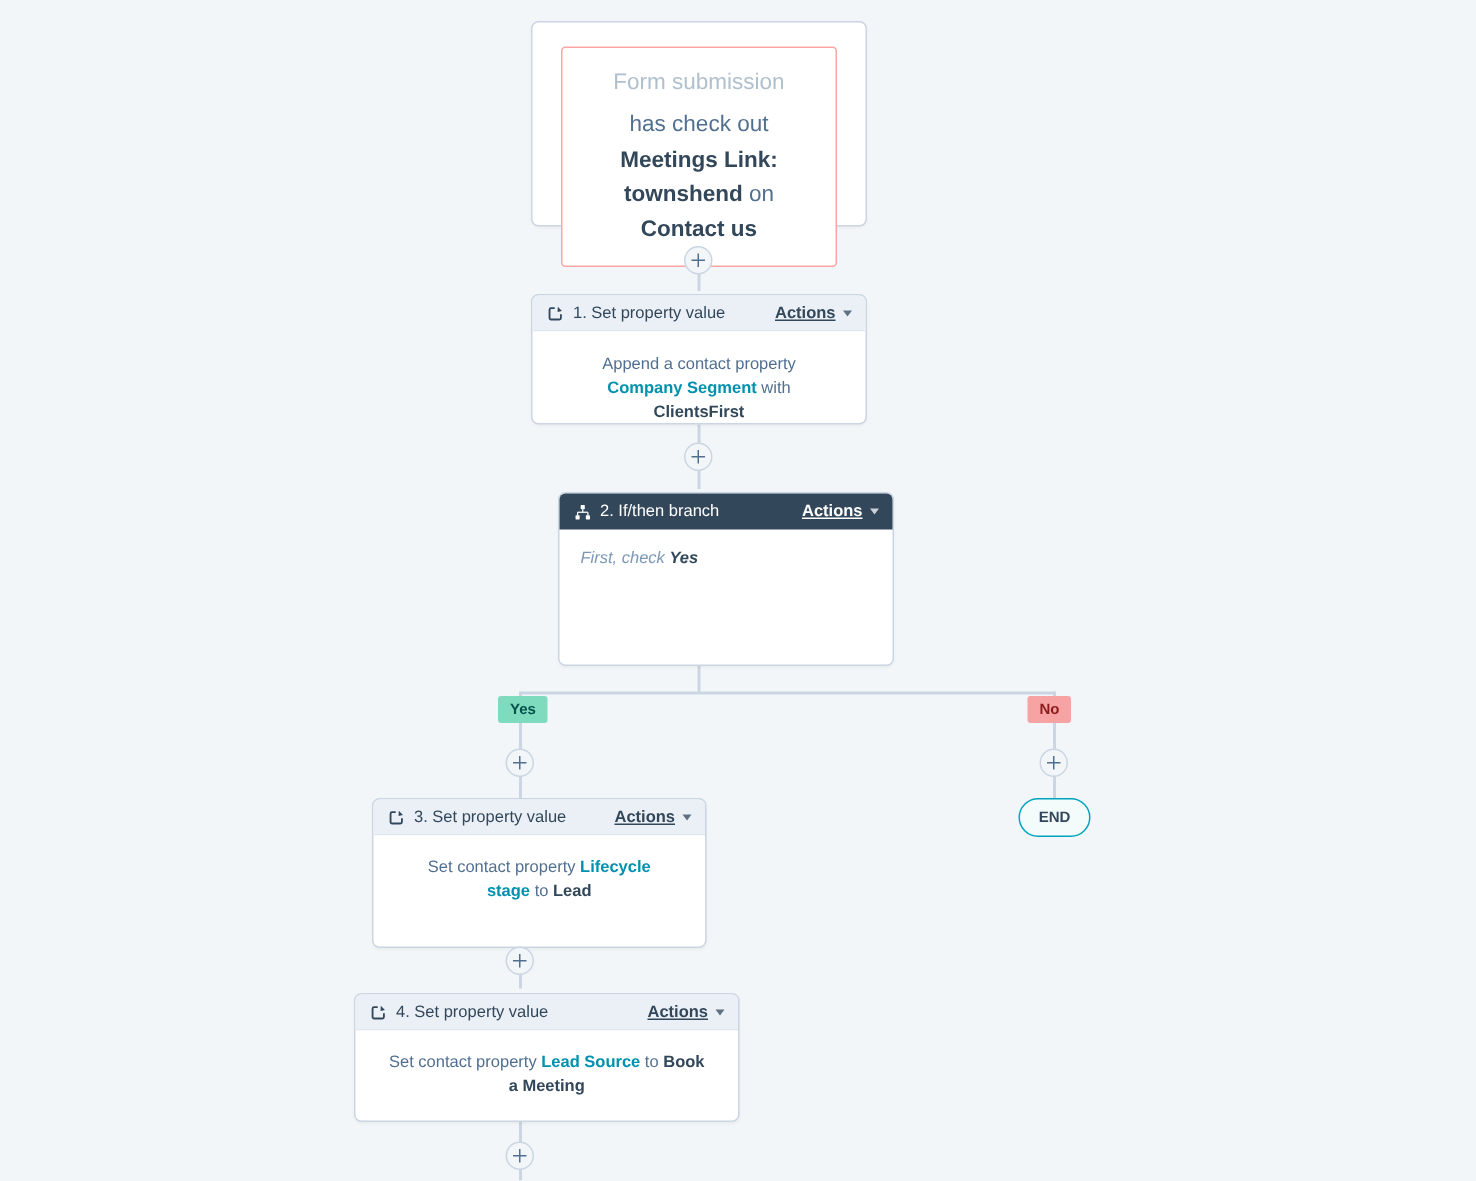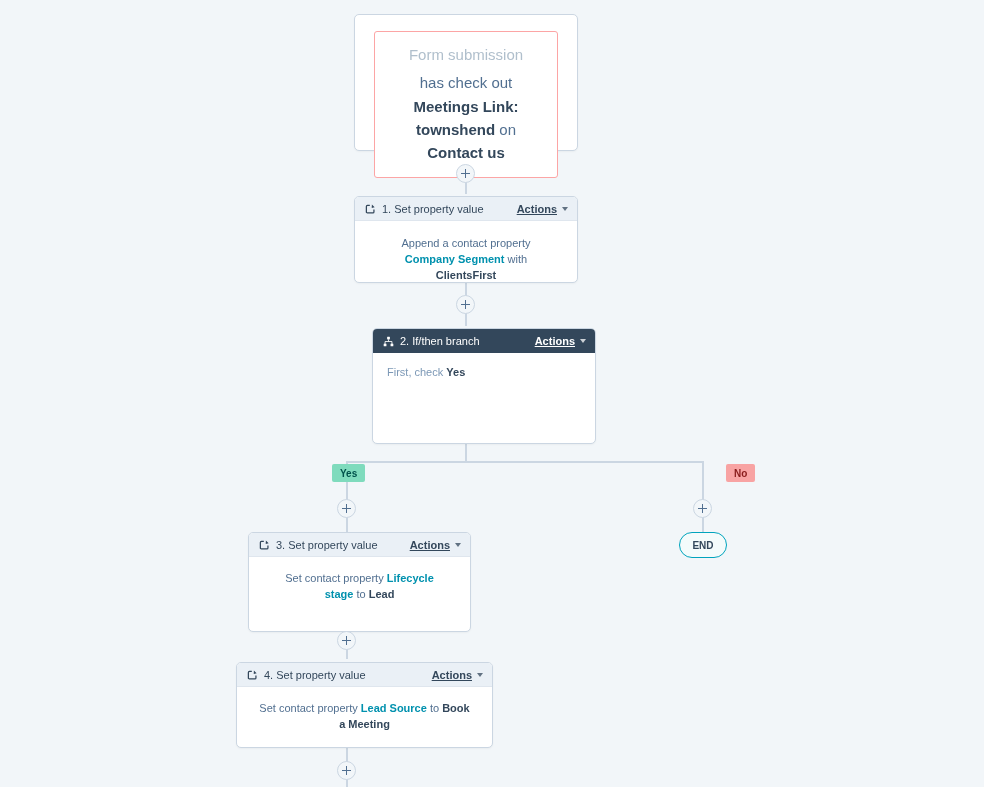--- a/index.html
+++ b/index.html
@@ -283,29 +283,29 @@
           <rect x="2.4" y="8" width="1.2" height="3"></rect>
           <rect x="12.4" y="8" width="1.2" height="3"></rect>
         </svg>
       </span>
       <span class="hdr-title">2. If/then branch</span>
       <span class="actions">
         <span class="lbl">Actions</span>
         <span class="caret"></span>
       </span>
     </div>
-    <div class="card-body" style="padding:12px 14px 14px 14px;">
+    <div class="card-body" style="padding:12px 14px 14px 14px;font-style:italic;">
       <div class="branch-lead">
         <span>First, check </span><b>Yes</b>
       </div>
     </div>
   </div>
 
   <div class="branch-label yes" style="left:332px; top:464px;">Yes</div>
-  <div class="branch-label no" style="left:726px; top:464px;">No</div>
+  <div class="branch-label no" style="left:685px; top:464px;">No</div>
 
   <div class="end-node" style="left:679px; top:532px;">END</div>
 
   <div class="card" style="left:248px; top:532px; width:223px; height:100px;">
     <div class="card-header light">
       <span class="hdr-icon">
         <svg width="11" height="11" viewBox="0 0 16 16" fill="none" stroke="#33475b" stroke-width="1.8">
           <path d="M13 9.5V13a1.5 1.5 0 0 1-1.5 1.5h-8A1.5 1.5 0 0 1 2 13V5a1.5 1.5 0 0 1 1.5-1.5H7"></path>
           <path d="M10 2.2l4 4-4.2 1.1z" fill="#33475b" stroke="none"></path>
         </svg>

